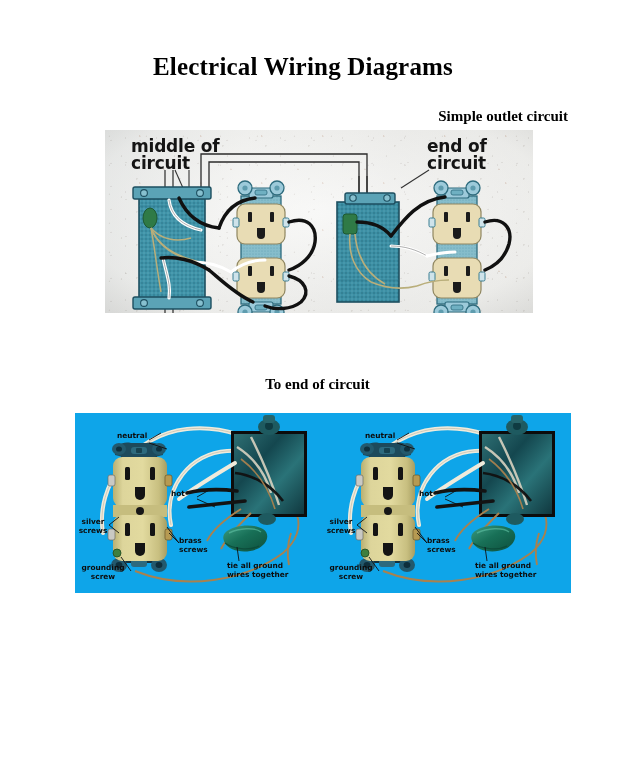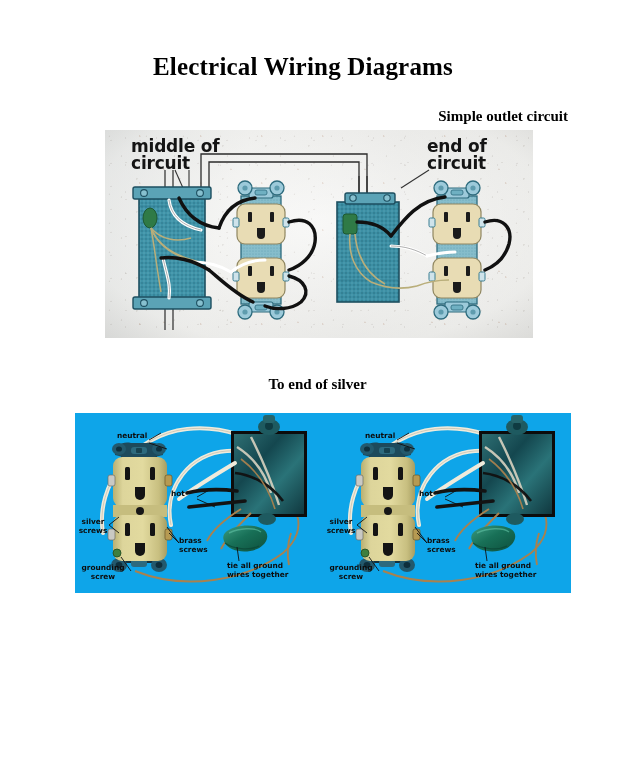--- a/index.html
+++ b/index.html
@@ -29,21 +29,21 @@
   .sub-title-2{
     position:absolute; left:0; top:364px; width:635px;
     text-align:center;
     font-family:"Liberation Serif", serif;
     font-weight:bold; font-size:15px; color:#000;
   }
 
   
   .fig1{
     position:absolute; left:105px; top:130px;
-    width:428px; height:208px;
+    width:428px; height:183px;
     background:#f2f2f0;
     overflow:hidden;
   }
   .fig1-paper{
     position:absolute; inset:0;
     background:
       radial-gradient(circle at 12% 22%, rgba(160,150,140,.30) 0 .7px, transparent 1px),
       radial-gradient(circle at 31% 64%, rgba(150,140,130,.26) 0 .7px, transparent 1px),
       radial-gradient(circle at 57% 13%, rgba(170,120,90,.30) 0 .7px, transparent 1px),
       radial-gradient(circle at 74% 48%, rgba(150,140,130,.26) 0 .7px, transparent 1px),
@@ -308,21 +308,21 @@
       </g>
     </g>
   </svg>
 
   <div class="lbl-draw lbl-mid">middle of
 circuit</div>
   <div class="lbl-draw lbl-end">end of
 circuit</div>
 </div>
 
-<h2 class="sub-title-2">To end of silver</h2>
+<h2 class="sub-title-2">To end of circuit</h2>
 
 <div class="fig2">
   <svg width="496" height="180" viewBox="0 0 496 180">
     <defs>
       <linearGradient id="ivory" x1="0" y1="0" x2="1" y2="0">
         <stop offset="0%" stop-color="#b9b072"></stop>
         <stop offset="18%" stop-color="#ddd59b"></stop>
         <stop offset="55%" stop-color="#e2da9f"></stop>
         <stop offset="85%" stop-color="#c8bf80"></stop>
         <stop offset="100%" stop-color="#a79e62"></stop>

